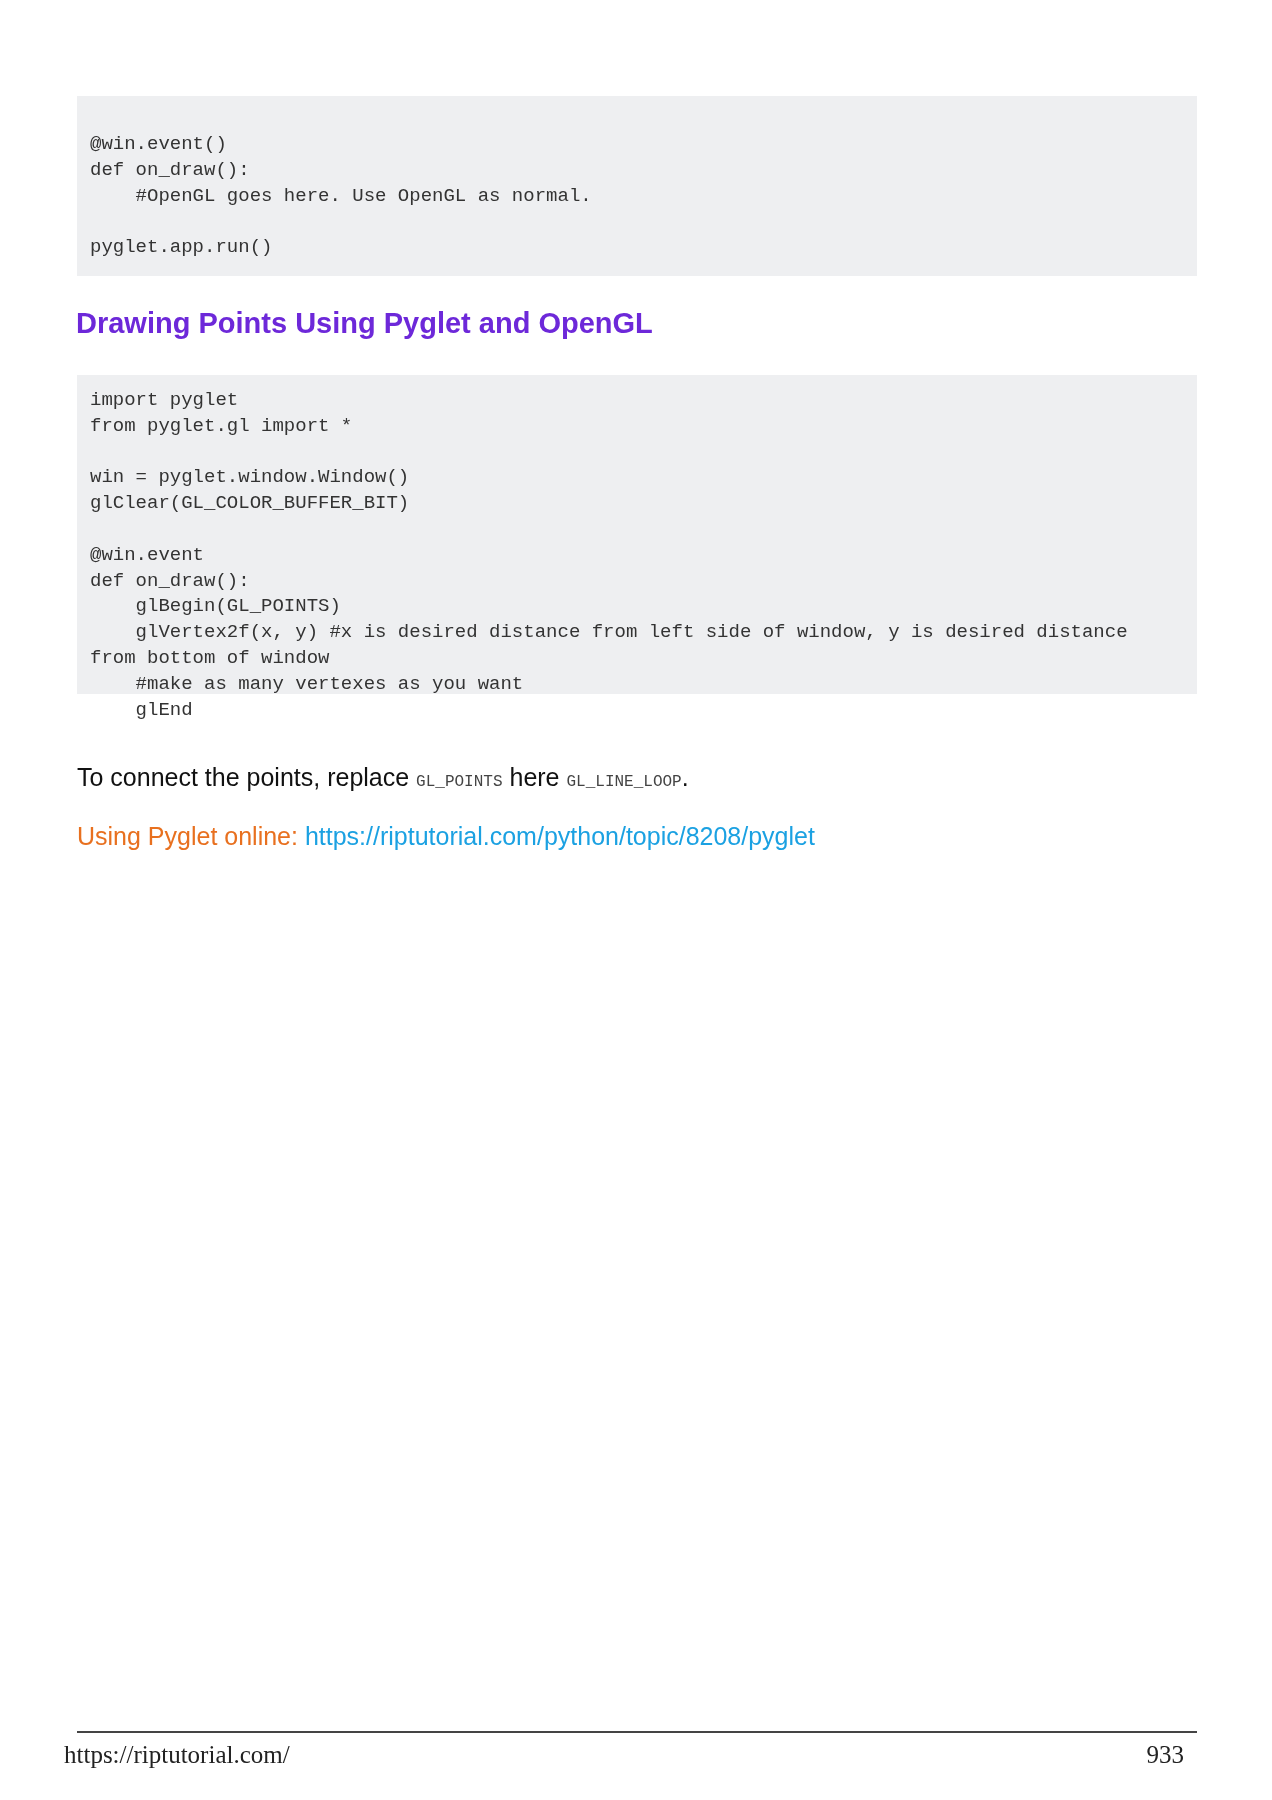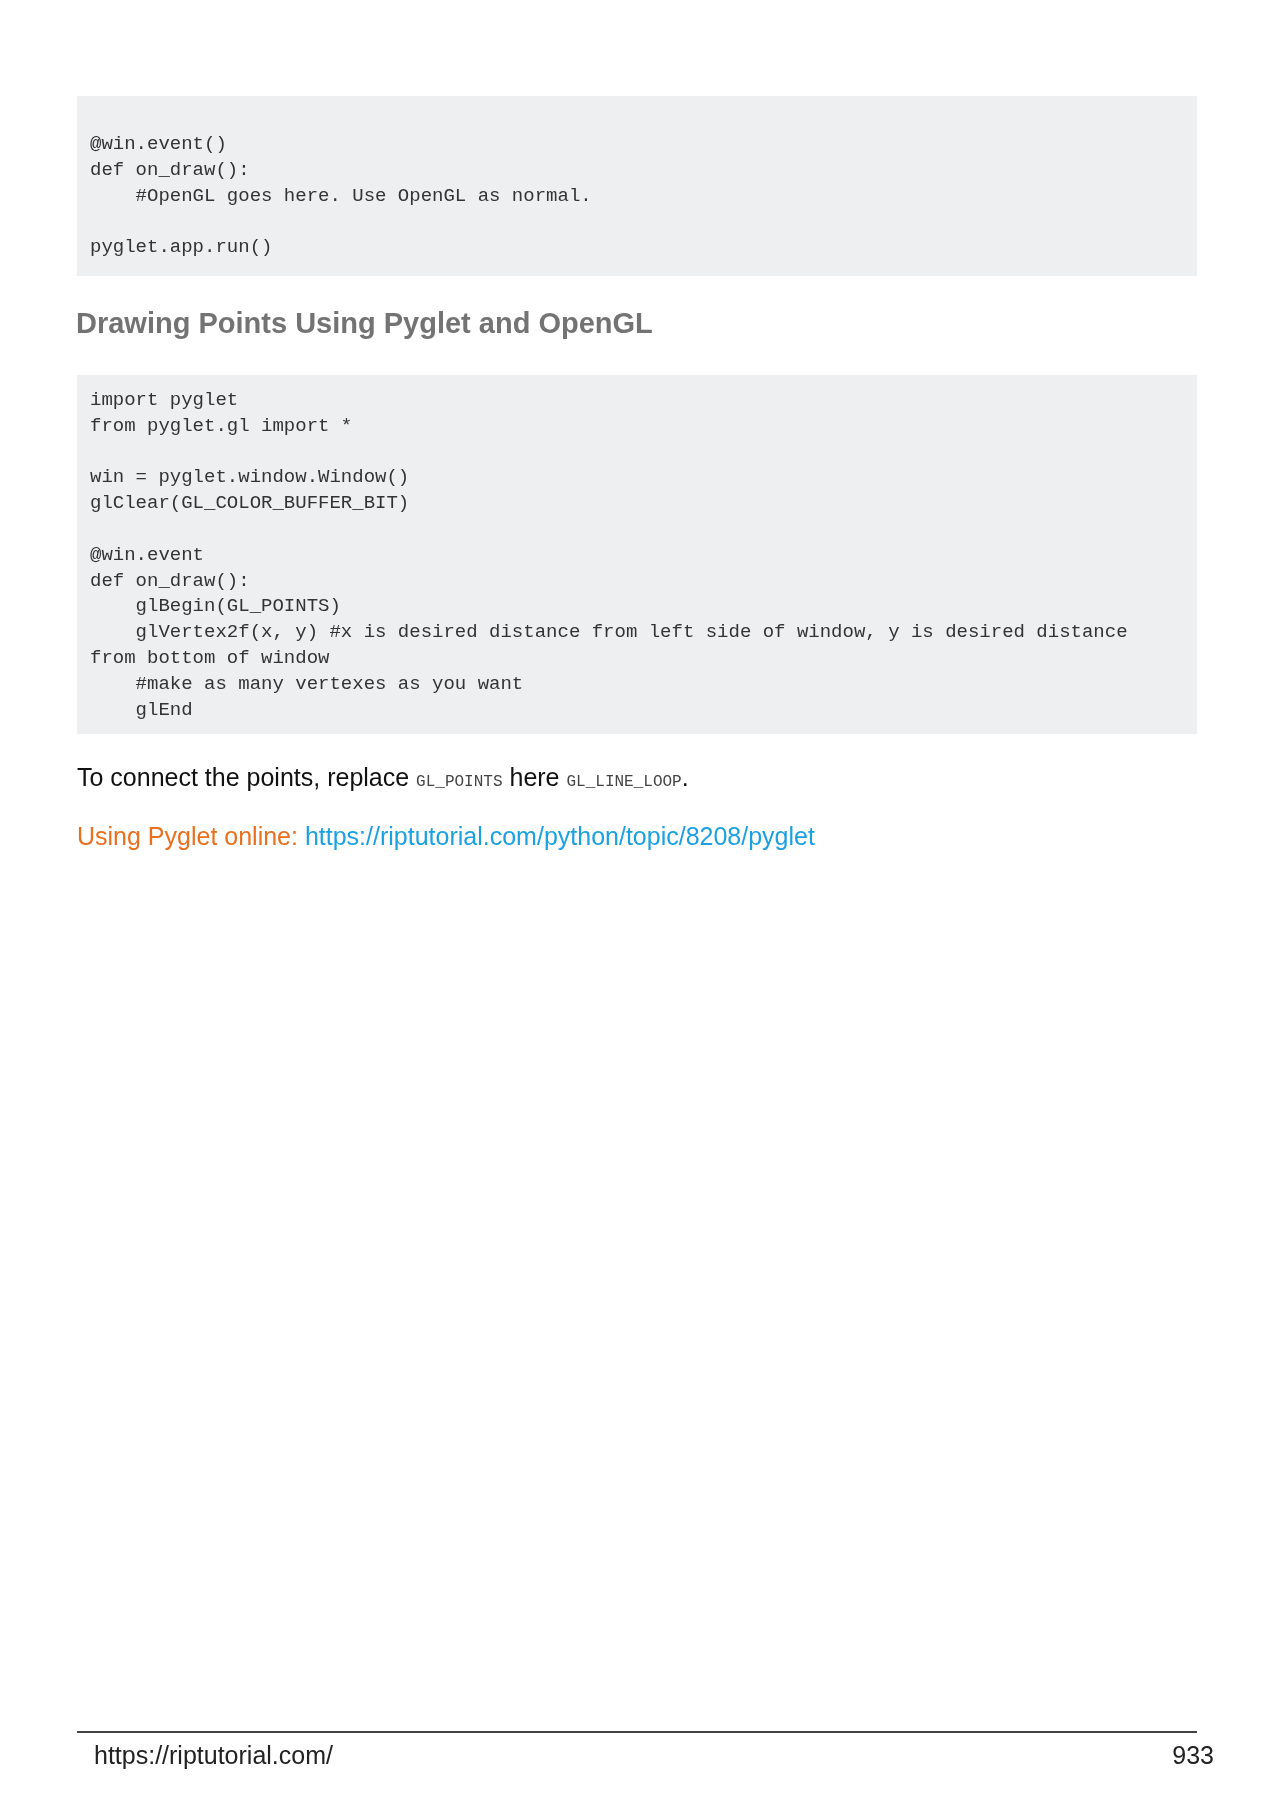--- a/index.html
+++ b/index.html
@@ -15,26 +15,26 @@
       margin: 0;
       font-family: "Liberation Mono", "DejaVu Sans Mono", monospace;
       font-size: 19px;
       line-height: 25.8px;
       color: #333333;
       white-space: pre-wrap;
       word-break: normal;
     }
     .code-line { display: block; min-height: 25.8px; }
     #code1 { top: 96px; height: 180px; padding-top: 36px; }
-    #code2 { top: 375px; height: 359px; padding-top: 13px; }
+    #code2 { top: 375px; height: 319px; padding-top: 13px; }
     .heading {
       position: absolute; left: 76px; top: 305px; margin: 0;
       font-family: "Liberation Sans", sans-serif;
       font-weight: bold; font-size: 29px; line-height: 36px;
-      color: #737373;
+      color: #6d28d9;
     }
     .para {
       position: absolute; left: 77px; top: 762px; margin: 0;
       font-family: "Liberation Sans", sans-serif;
       font-size: 25px; line-height: 30px; color: #111111;
       white-space: nowrap;
     }
     .inline-code {
       font-family: Liberation Mono, monospace;
       font-size: 16px; color: #444444;
@@ -44,23 +44,23 @@
       font-family: "Liberation Sans", sans-serif;
       font-size: 25px; line-height: 30px; white-space: nowrap;
     }
     .read-label { color: #e8701f; }
     .read-link { color: #1ba1e2; text-decoration: none; }
     .footer-rule {
       position: absolute; left: 77px; top: 1731px; width: 1120px; height: 0;
       border-top: 2px solid #444444;
     }
     .footer {
-      position: absolute; left: 94px; top: 1740px; width: 1120px;
+      position: absolute; left: 64px; top: 1740px; width: 1120px;
       display: flex; justify-content: space-between;
-      font-family: Liberation Sans, sans-serif;
+      font-family: Liberation Serif, serif;
       font-size: 25px; line-height: 30px; color: #222222; text-align: center;
     }
   </style>
 </head>
 <body>
 
 <div class="page">
 
   <div class="code-block" id="code1">
     <pre><span class="code-line">@win.event()</span><span class="code-line">def on_draw():</span><span class="code-line">    #OpenGL goes here. Use OpenGL as normal.</span><span class="code-line"></span><span class="code-line">pyglet.app.run()</span></pre>

